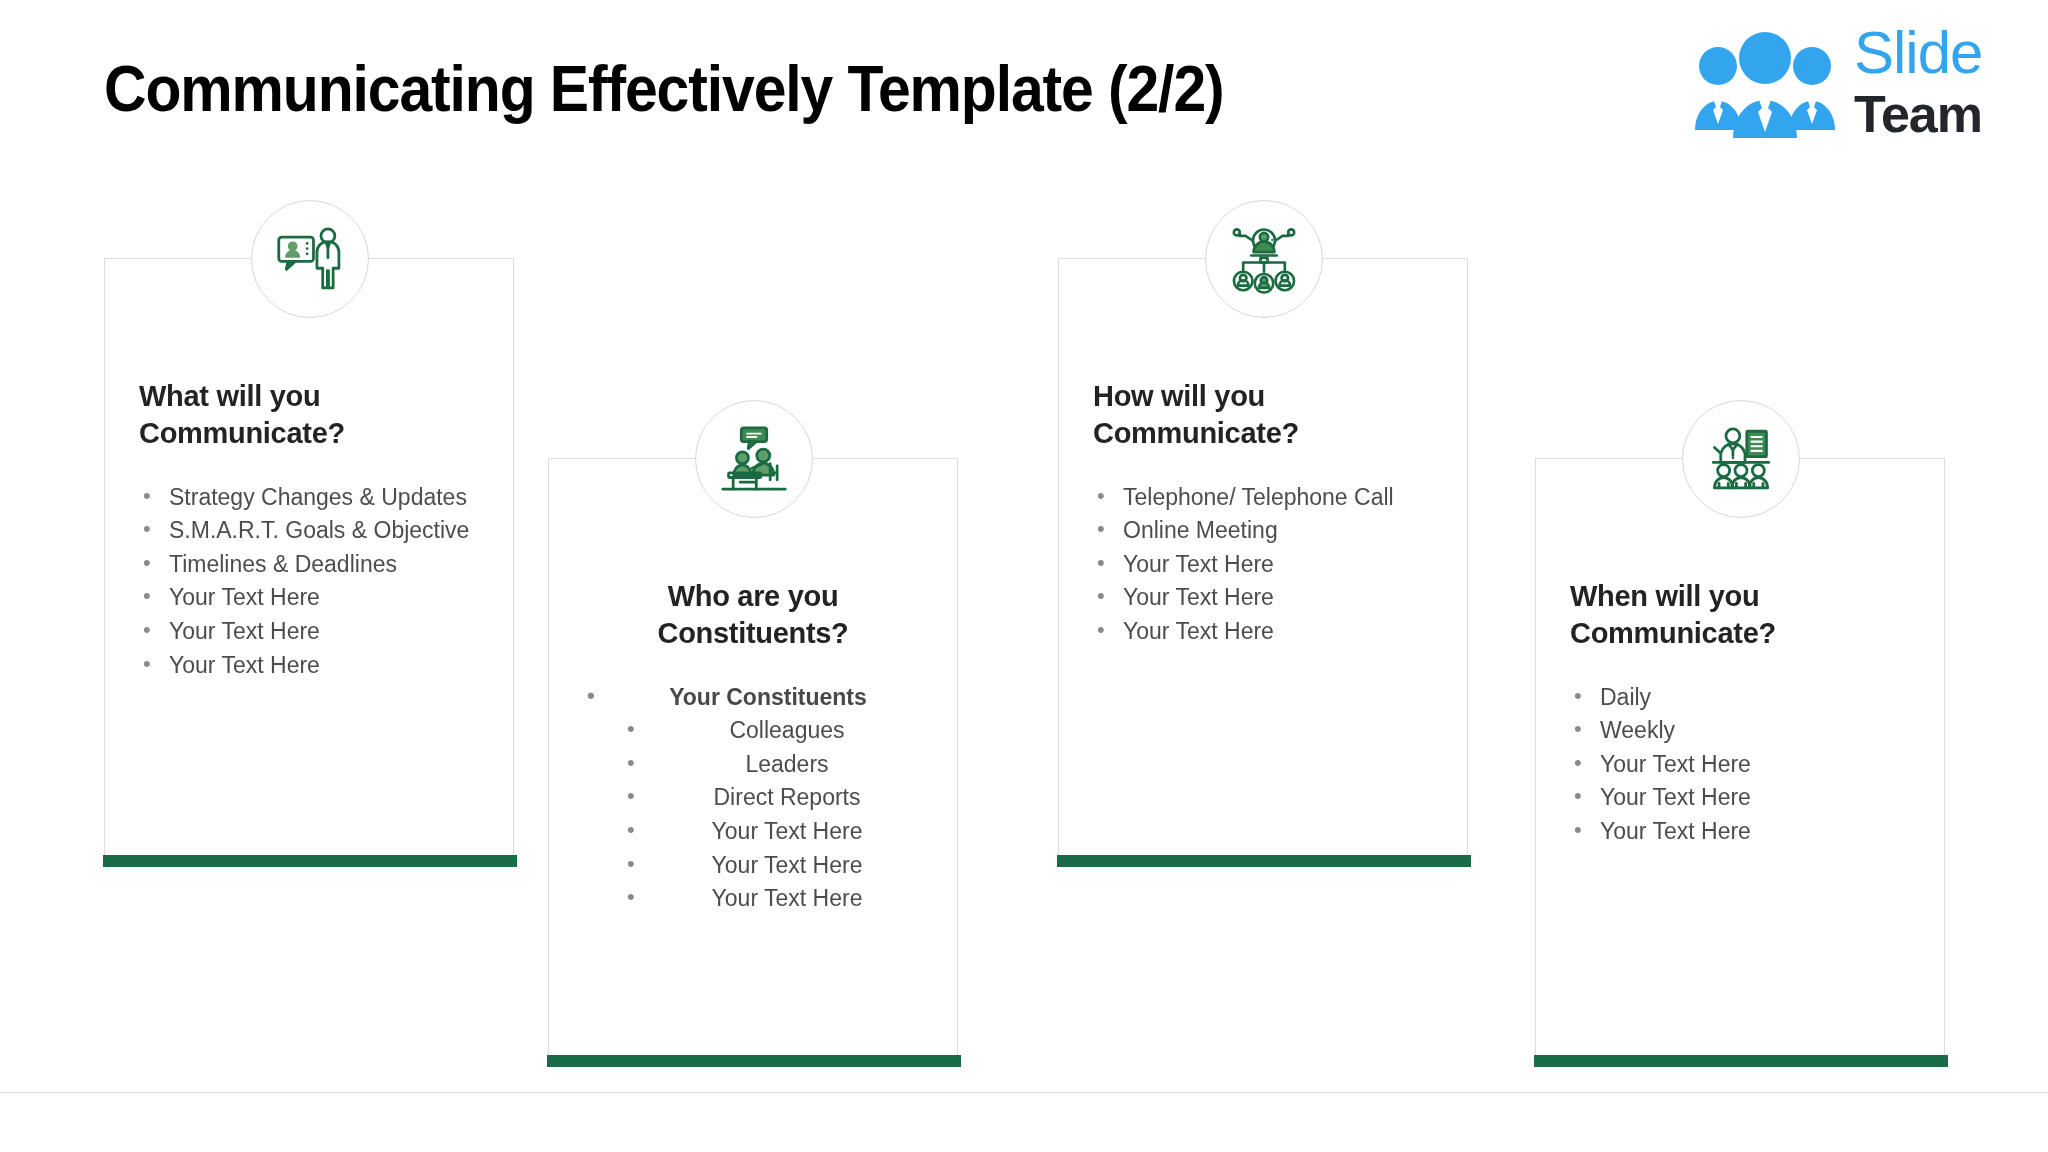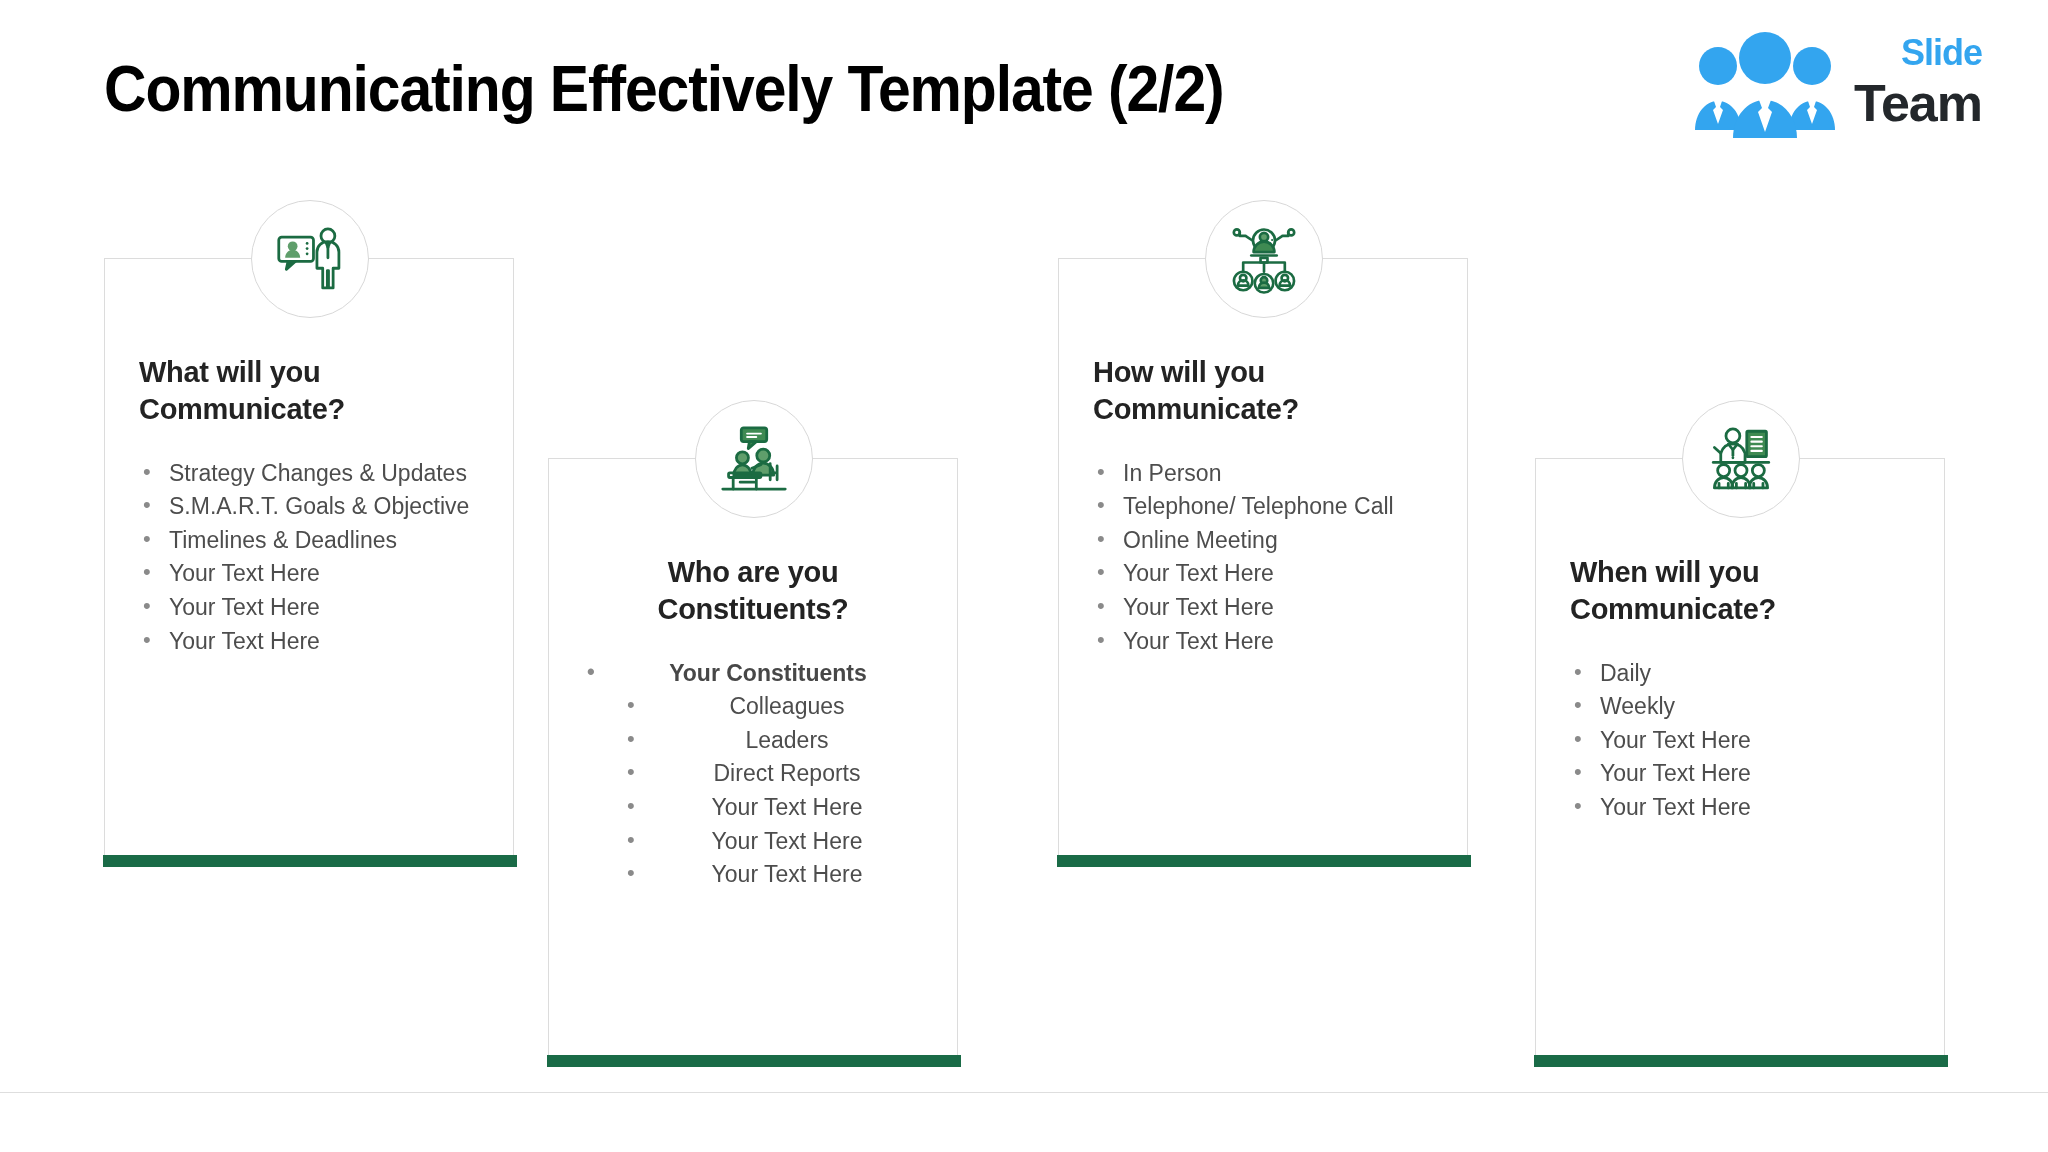--- a/index.html
+++ b/index.html
@@ -28,23 +28,22 @@
   
   #logo {
     position:absolute;
     right:18px; top:22px;
     width:340px; height:120px;
     display:flex; align-items:center; gap:14px;
   }
   #logo-mark { width:150px; height:112px; flex:0 0 auto; }
   #logo-words { display:flex; flex-direction:column; line-height:0.98; }
   .logo-word-slide {
-    font-size:36px; font-weight:bold; color:#33a5ef;
+    font-size:60px; font-weight:normal; color:#33a5ef;
     letter-spacing:-1px;
-    text-align:right;
   }
   .logo-word-team {
     font-size:52px; font-weight:bold; color:#23272b;
     letter-spacing:-1px;
     margin-top:7px;
   }
 
   
   .card {
     position:absolute;
@@ -75,20 +74,21 @@
   }
 
   .card-heading {
     font-size:29px;
     font-weight:bold;
     color:#232323;
     line-height:1.27;
     letter-spacing:-0.3px;
     margin-bottom:30px;
     white-space:pre-line;
+    margin-top:24px;
   }
 
   .bullets { list-style:none; }
   .bullets li {
     position:relative;
     padding-left:30px;
     font-size:23px;
     color:#4d4d4d;
     line-height:1.33;
     margin-bottom:3px;
@@ -242,21 +242,20 @@
       <path d="M45.5 55c0-2.6 2-4.6 4.5-4.6s4.5 2 4.5 4.6z"></path>
       <circle cx="32" cy="53" r="8"></circle>
       <circle cx="32" cy="50.5" r="2.8" fill="#5f9e6b" stroke="#1b6b42"></circle>
       <path d="M27.5 57c0-2.6 2-4.6 4.5-4.6s4.5 2 4.5 4.6z" fill="#5f9e6b" stroke="#1b6b42"></path>
     </svg>
   </div>
   <div class="card-body">
     <div class="card-heading">How will you
 Communicate?</div>
     <ul class="bullets">
-        <li>In Person</li>
         <li>Telephone/ Telephone Call</li>
         <li>Online Meeting</li>
         <li>Your Text Here</li>
         <li>Your Text Here</li>
         <li>Your Text Here</li>
       </ul>
   </div>
   <div class="card-accent"></div>
 </div>
 

